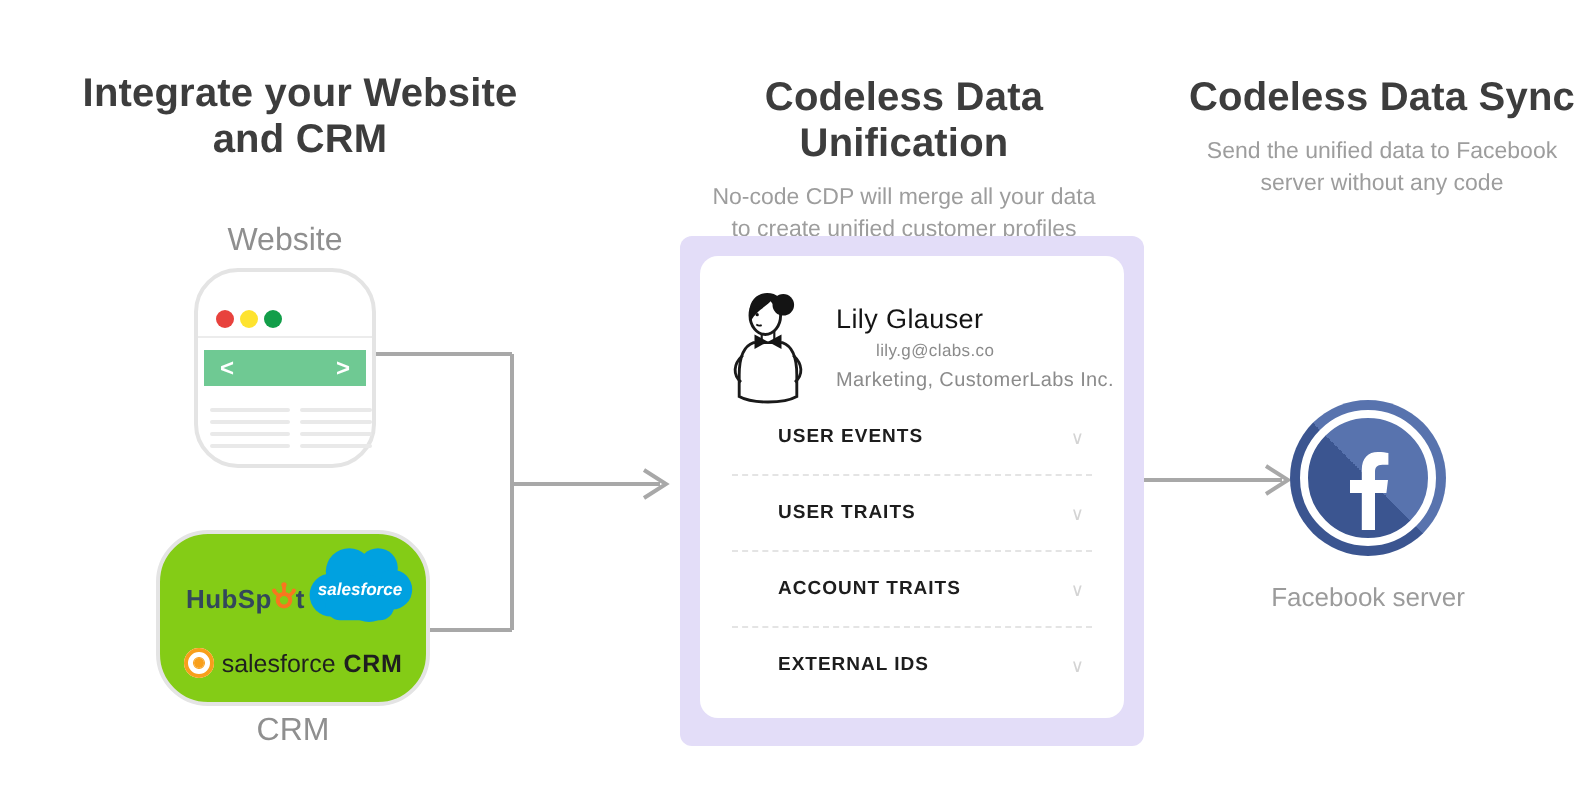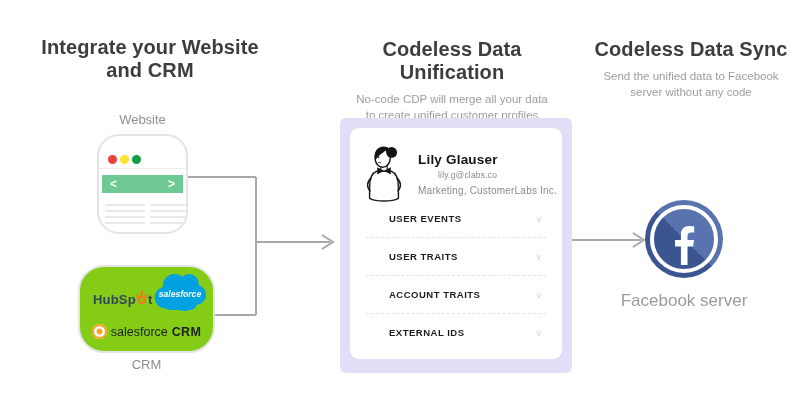--- a/index.html
+++ b/index.html
@@ -12,21 +12,21 @@
   .step-head{position:absolute;text-align:center;}
   .step-head h2{
     margin:0;font-size:20px;font-weight:700;color:#3d3d3d;letter-spacing:.1px;
   }
   .step-head p{
     margin:7px 0 0 0;font-size:11.5px;line-height:1.4;color:#9d9d9d;
   }
 
   
   .group-label{
-    position:absolute;text-align:center;font-size:13px;color:#8f8f8f;
+    position:absolute;text-align:center;font-size:16px;color:#8f8f8f;
   }
   .browser{
     position:absolute;left:97px;top:134px;width:91px;height:100px;
     background:#fff;border:2px solid #e4e4e4;border-radius:22px;box-sizing:border-box;
   }
   .dots{position:absolute;left:9px;top:19px;display:flex;gap:3px;}
   .dot{width:9px;height:9px;border-radius:50%;}
   .dot.red{background:#e8423d;} .dot.yellow{background:#fee32f;} .dot.green{background:#129e49;}
   .browser-sep{position:absolute;left:0;right:0;top:32px;height:0;border-top:1px solid #ececec;}
   .carousel{
@@ -69,21 +69,21 @@
   
   .cdp-panel{
     position:absolute;left:340px;top:118px;width:232px;height:255px;
     background:#e3ddf8;border-radius:6px;
   }
   .profile-card{
     position:absolute;left:10px;top:10px;width:212px;height:231px;
     background:#fff;border-radius:9px;
   }
   .avatar{position:absolute;left:16px;top:17px;}
-  .p-name{position:absolute;left:68px;top:24px;font-size:13.5px;font-weight:700;color:#141414;letter-spacing:.2px;}
+  .p-name{position:absolute;left:68px;top:24px;font-size:13.5px;font-weight:400;color:#141414;letter-spacing:.2px;}
   .p-email{position:absolute;left:68px;top:42px;font-size:8.5px;color:#8b8b8b;letter-spacing:.2px;margin-left:20px;}
   .p-title{position:absolute;left:68px;top:57px;font-size:10px;color:#8b8b8b;letter-spacing:.2px;}
   .sections{position:absolute;left:16px;right:16px;top:72px;}
   .sec-row{
     height:37px;display:flex;align-items:center;justify-content:space-between;
     border-bottom:1px dashed #e4e4e4;cursor:pointer;
   }
   .sec-row:last-child{border-bottom:none;}
   .sec-label{font-size:9.5px;font-weight:700;color:#1d1d1d;letter-spacing:.5px;margin-left:23px;}
   .sec-chevron{font-size:9px;color:#d4d4d4;margin-right:4px;}
@@ -228,15 +228,15 @@
     </div>
   </div>
 
   <div class="fb-badge">
     <div class="fb-ring">
       <svg width="22" height="42" viewBox="0 0 22 42">
         <path fill="#ffffff" d="M14.5 42 V23.5 H20.2 L21 17 H14.5 V13 C14.5 10.9 15.4 9.4 18.2 9.4 H21.2 V3.5 C20.1 3.3 18 3 15.9 3 C11.2 3 7.9 6 7.9 11.9 V17 H2 V23.5 H7.9 V42 Z"></path>
       </svg>
     </div>
   </div>
-  <div class="group-label" style="left:604px;top:291px;width:160px;font-size:17px;color:#9b9b9b;">Facebook server</div>
+  <div class="group-label" style="left:604px;top:291px;width:160px;font-size:13px;color:#9b9b9b;">Facebook server</div>
 
 </div>
 
 </body></html>

